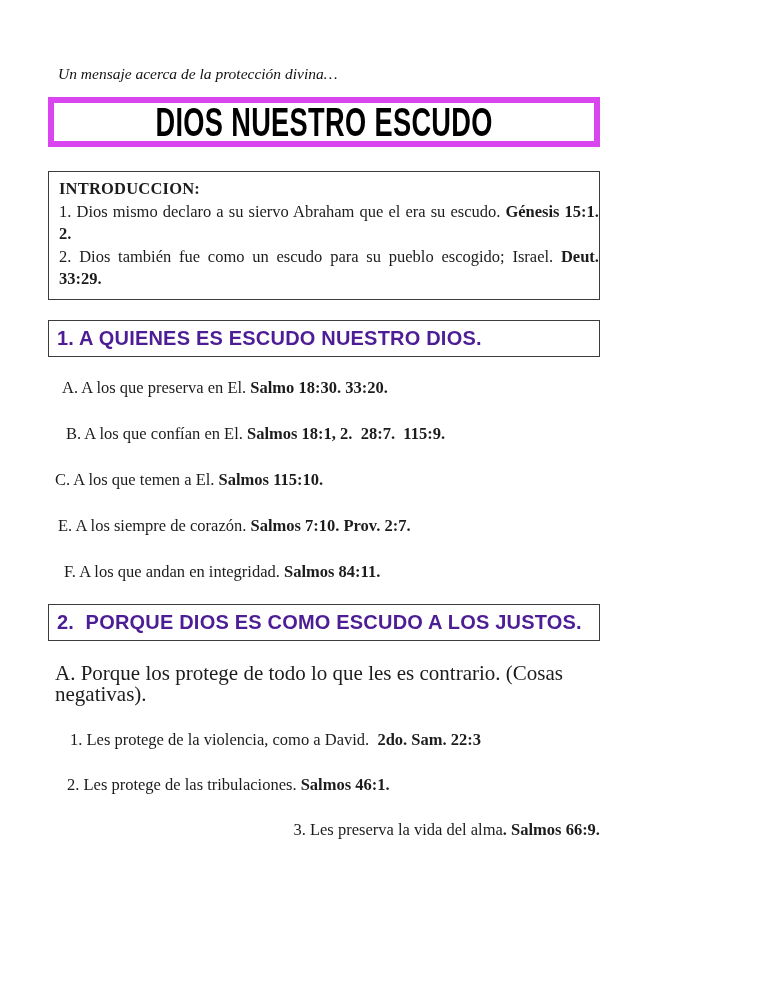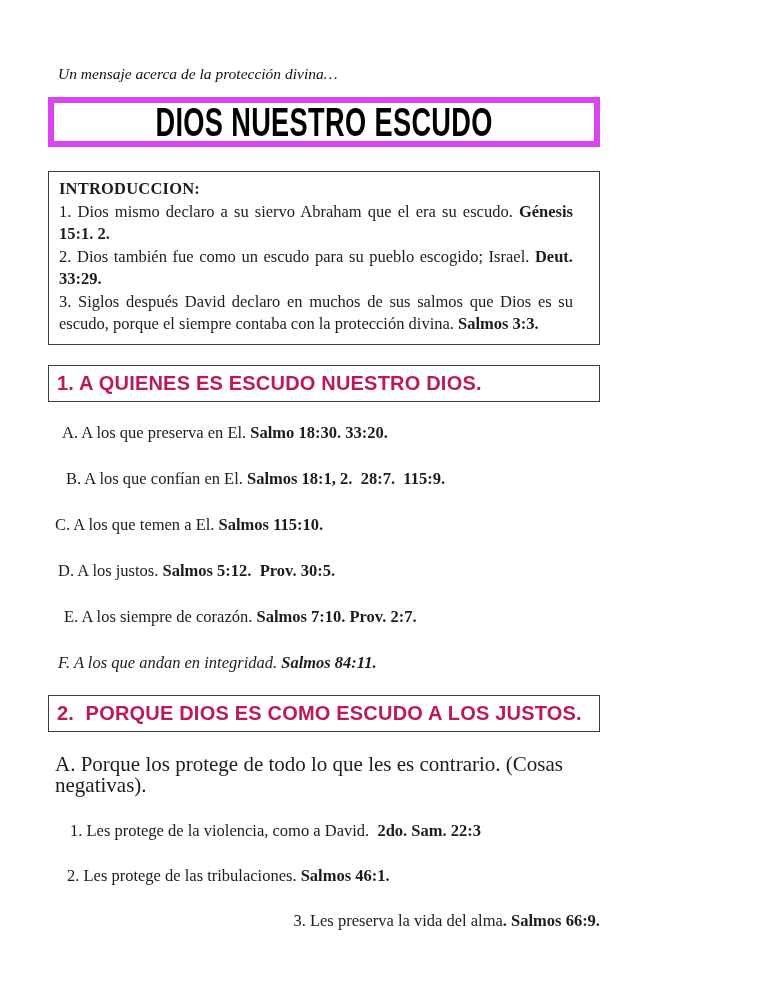--- a/index.html
+++ b/index.html
@@ -25,32 +25,32 @@
     font-family:"Liberation Sans", sans-serif;
     font-weight:bold; font-size:40px; line-height:40px;
     letter-spacing:0.5px; color:#000;
     display:inline-block; transform:scaleX(0.68); transform-origin:center;
     white-space:nowrap;
   }
 
   .intro-box {
     margin-top:24px;
     border:1px solid #3c3c3c;
-    padding:6px 26px 8px 10px;
+    padding:6px 0 8px 10px;
     font-size:16.5px; line-height:22.5px;
   }
   .intro-heading { font-weight:bold; letter-spacing:0.2px; }
   .intro-item { text-align:justify; }
 
   .section-box {
     border:1px solid #3c3c3c;
     padding:5px 15px 6px 8px;
     font-family:"Liberation Sans", sans-serif;
     font-weight:bold; font-size:20px; line-height:24px;
-    letter-spacing:0.2px; color:#be185d;
+    letter-spacing:0.2px; color:#4c1d95;
   }
   .section-box .t { white-space:pre-wrap; }
   #section1-box { margin-top:20px; }
   #section2-box { margin-top:22px; }
 
   .list-item {
     font-size:16.5px; line-height:21px;
   }
   .s1 .list-item { margin-top:25px; }
   .s1 .list-item:first-child { margin-top:20px; }
@@ -81,32 +81,30 @@
   <div class="tagline">Un mensaje acerca de la protección divina…</div>
 
   <div class="title-box">
     <span class="title-text">DIOS NUESTRO ESCUDO</span>
   </div>
 
   <div class="intro-box">
     <div class="intro-heading">INTRODUCCION:</div>
     <p class="intro-item"><span class="t">1. Dios mismo declaro a su siervo Abraham que el era su escudo. </span><span class="ref">Génesis 15:1. 2.</span></p>
     <p class="intro-item"><span class="t">2. Dios también fue como un escudo para su pueblo escogido; Israel. </span><span class="ref">Deut. 33:29.</span></p>
-    <p class="intro-item"><span class="t">3. Siglos después David declaro en muchos de sus salmos que Dios es su escudo, porque el siempre contaba con la protección divina. </span><span class="ref">Salmos 3:3.</span></p>
   </div>
 
   <div class="section-box" id="section1-box">
     <span class="t">1. A QUIENES ES ESCUDO NUESTRO DIOS.</span>
   </div>
 
   <div class="s1">
     <div class="list-item"><span class="t">A. A los que preserva en El. </span><span class="ref">Salmo 18:30. 33:20.</span></div>
     <div class="list-item"><span class="t">B. A los que confían en El. </span><span class="ref">Salmos 18:1, 2.  28:7.  115:9.</span></div>
     <div class="list-item"><span class="t">C. A los que temen a El. </span><span class="ref">Salmos 115:10.</span></div>
-    <div class="list-item"><span class="t">D. A los justos. </span><span class="ref">Salmos 5:12.  Prov. 30:5.</span></div>
     <div class="list-item"><span class="t">E. A los siempre de corazón. </span><span class="ref">Salmos 7:10. Prov. 2:7.</span></div>
     <div class="list-item"><span class="t">F. A los que andan en integridad. </span><span class="ref">Salmos 84:11.</span></div>
   </div>
 
   <div class="section-box" id="section2-box">
     <span class="t">2.  PORQUE DIOS ES COMO ESCUDO A LOS JUSTOS.</span>
   </div>
 
   <div class="s2-lead">A. Porque los protege de todo lo que les es contrario. (Cosas negativas).</div>
 

